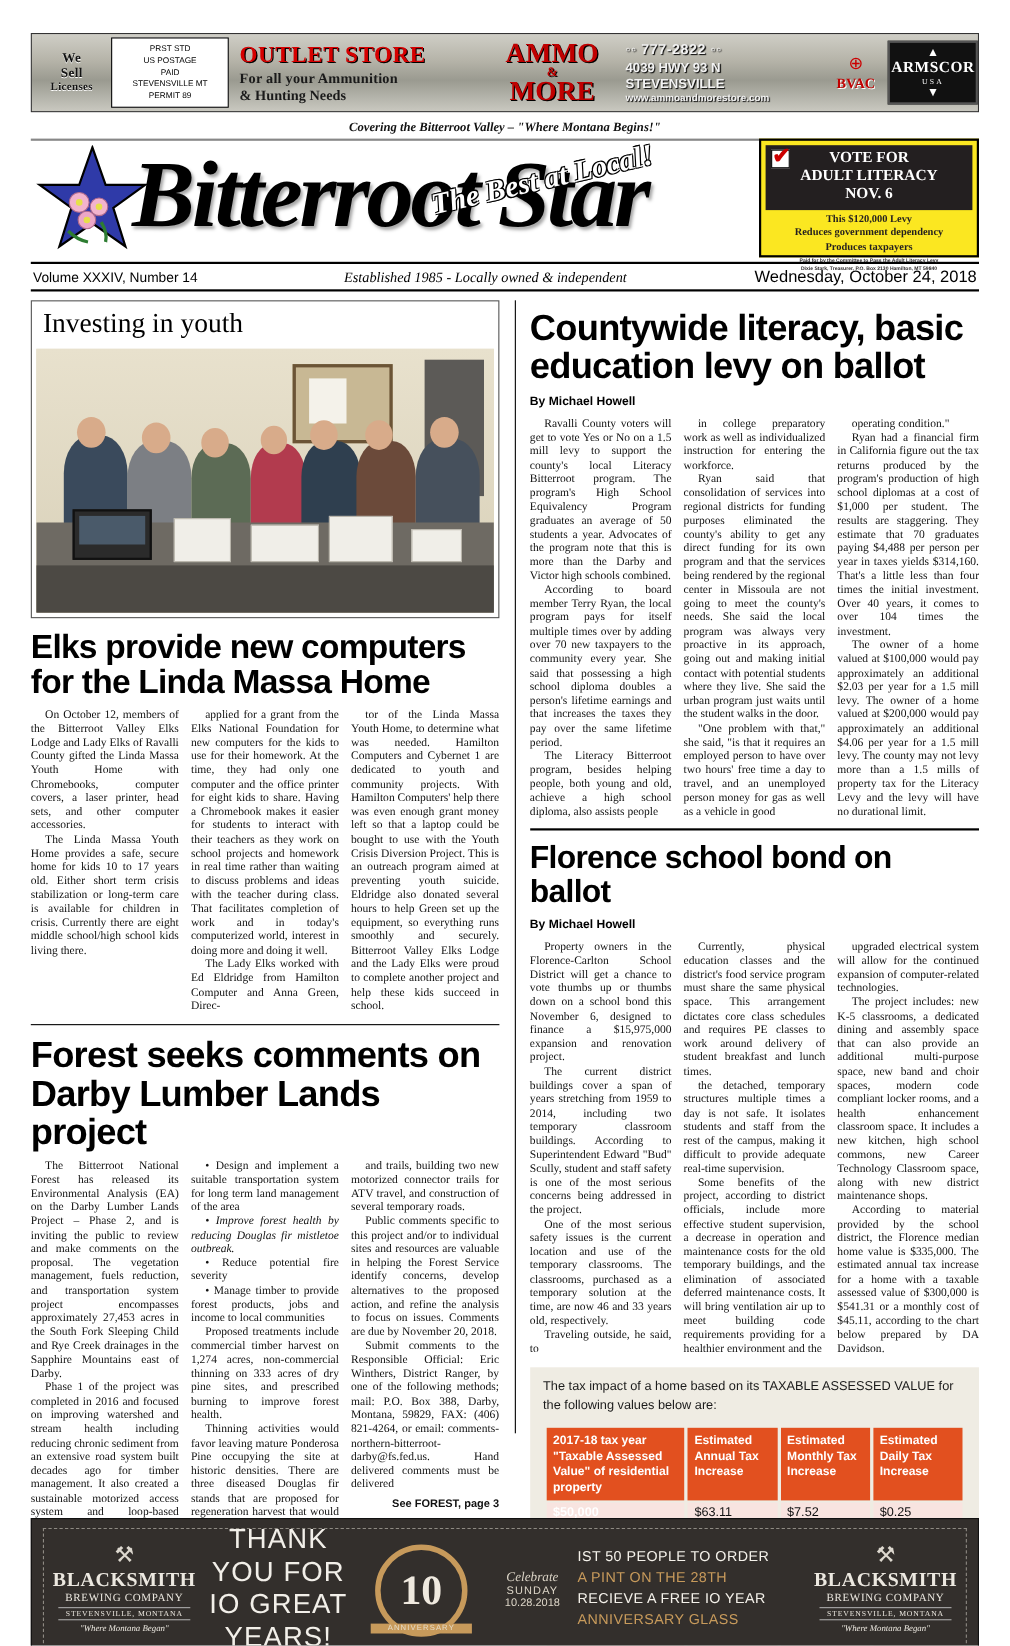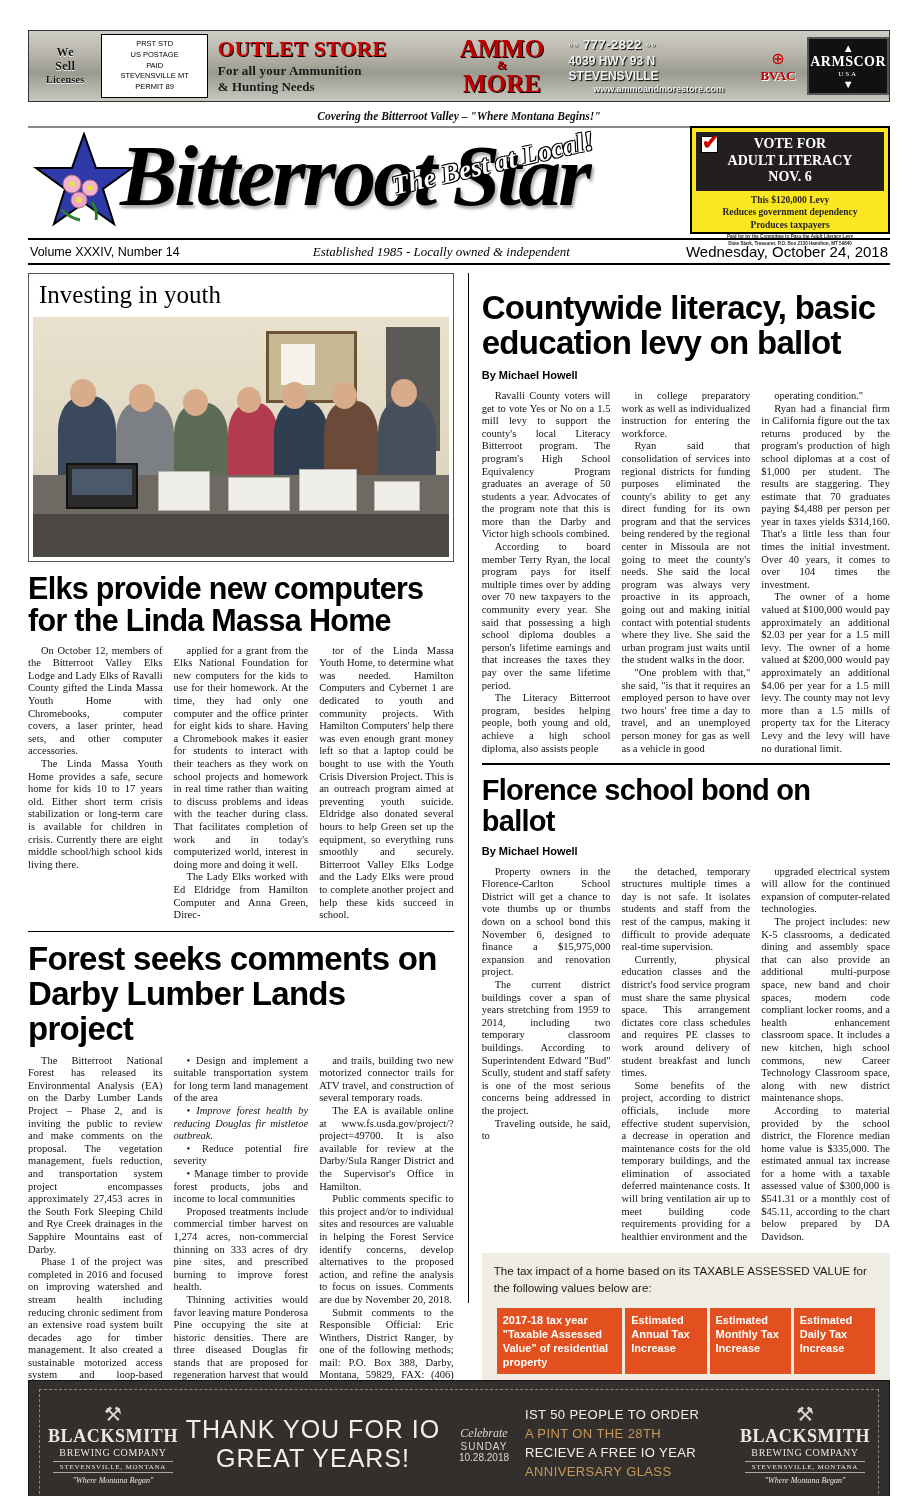--- a/index.html
+++ b/index.html
@@ -35,21 +35,21 @@
   .outlet .l3 { font-family:"Liberation Serif",serif; font-weight:bold; font-size:13px; color:#1a1a1a; }
   .ammo { width:128px; text-align:center; color:#c00000; font-family:"Liberation Serif",serif;
           font-weight:bold; line-height:.92; text-shadow:1px 1px 0 #000; }
   .ammo .a1 { font-size:25px; }
   .ammo .amp { font-size:12px; }
   .ammo .a2 { font-size:25px; }
   .addr { width:190px; margin-left:6px; color:#f2f2f2; font-family:"Liberation Sans",sans-serif;
           font-weight:bold; line-height:1.25; text-shadow:1px 1px 1px #000; }
   .addr .p { font-size:13px; letter-spacing:.5px;}
   .addr .s { font-size:12px; }
-  .addr .w { font-size:9px;text-align:center; }
+  .addr .w { font-size:9px; }
   .bvac { width:62px; text-align:center; }
   .bvac .txt { color:#c00000; font-family:"Liberation Serif",serif; font-weight:bold; font-size:13px;
                text-shadow:1px 1px 0 #fff; }
   .armscor { width:86px; height:58px; background:#111; border:2px solid #555; color:#fff;
              display:flex; flex-direction:column; align-items:center; justify-content:center;
              font-family:"Liberation Serif",serif; }
   .armscor .big { font-weight:bold; font-size:14px; letter-spacing:.5px;}
   .armscor .sm { font-size:7px; letter-spacing:2px; }
 
   
@@ -332,32 +332,31 @@
               <span style="display: block; text-indent: 13px; text-align: justify;">• Reduce potential fire severity</span>
               <span style="display: block; text-indent: 13px; text-align: justify;">• Manage timber to provide forest products, jobs and income to local communities</span>
               <span style="display: block; text-indent: 13px; text-align: justify;">Proposed treatments include commercial timber harvest on 1,274 acres, non-commercial thinning on 333 acres of dry pine sites, and prescribed burning to improve forest health.</span>
               <span style="display: block; text-indent: 13px; text-align: justify;">Thinning activities would favor leaving mature Ponderosa Pine occupying the site at historic densities. There are three diseased Douglas fir stands that are proposed for regeneration harvest that would be replanted to Ponderosa Pine after harvest.</span>
               <span style="display: block; text-indent: 13px; text-align: justify;">The project also proposes changes to access on existing roads and trails, storing and decommissioning unneeded roads</span>
             </p>
         </div>
         <div class="bodytext">
           <p>
               <span style="display: block; text-indent: 13px; text-align: justify;">and trails, building two new motorized connector trails for ATV travel, and construction of several temporary roads.</span>
-              <span style="display: block; text-indent: 13px; text-align: justify;">The EA is available online at www.fs.usda.gov/project/?project=49700. It is also available for review at the Darby/Sula Ranger District and the Supervisor's Office in Hamilton.</span>
               <span style="display: block; text-indent: 13px; text-align: justify;">Public comments specific to this project and/or to individual sites and resources are valuable in helping the Forest Service identify concerns, develop alternatives to the proposed action, and refine the analysis to focus on issues. Comments are due by November 20, 2018.</span>
               <span style="display: block; text-indent: 13px; text-align: justify;">Submit comments to the Responsible Official: Eric Winthers, District Ranger, by one of the following methods; mail: P.O. Box 388, Darby, Montana, 59829, FAX: (406) 821-4264, or email: comments-northern-bitterroot-darby@fs.fed.us. Hand delivered comments must be delivered</span>
             </p>
           <div class="jumpline">See FOREST, page 3</div>
         </div>
       </div>
     </div>
 
     <div class="colR">
 
-      <h2 class="hd big" style="margin-top:18px">Countywide literacy, basic education levy on ballot</h2>
+      <h2 class="hd big" style="margin-top:8px">Countywide literacy, basic education levy on ballot</h2>
       <div class="byline">By Michael Howell</div>
       <div class="cols3">
         <div class="bodytext">
           <p>
               <span style="display: block; text-indent: 13px; text-align: justify;">Ravalli County voters will get to vote Yes or No on a 1.5 mill levy to support the county's local Literacy Bitterroot program. The program's High School Equivalency Program graduates an average of 50 students a year. Advocates of the program note that this is more than the Darby and Victor high schools combined.</span>
               <span style="display: block; text-indent: 13px; text-align: justify;">According to board member Terry Ryan, the local program pays for itself multiple times over by adding over 70 new taxpayers to the community every year. She said that possessing a high school diploma doubles a person's lifetime earnings and that increases the taxes they pay over the same lifetime period.</span>
               <span style="display: block; text-indent: 13px; text-align: justify;">The Literacy Bitterroot program, besides helping people, both young and old, achieve a high school diploma, also assists people</span>
             </p>
         </div>
         <div class="bodytext">
@@ -378,27 +377,28 @@
 
       <div class="hr-thick"></div>
 
       <h2 class="hd med">Florence school bond on ballot</h2>
       <div class="byline">By Michael Howell</div>
       <div class="cols3">
         <div class="bodytext">
           <p>
               <span style="display: block; text-indent: 13px; text-align: justify;">Property owners in the Florence-Carlton School District will get a chance to vote thumbs up or thumbs down on a school bond this November 6, designed to finance a $15,975,000 expansion and renovation project.</span>
               <span style="display: block; text-indent: 13px; text-align: justify;">The current district buildings cover a span of years stretching from 1959 to 2014, including two temporary classroom buildings. According to Superintendent Edward "Bud" Scully, student and staff safety is one of the most serious concerns being addressed in the project.</span>
+              <span style="display: block; text-indent: 13px; text-align: justify;">One of the most serious safety issues is the current location and use of the temporary classrooms. The classrooms, purchased as a temporary solution at the time, are now 46 and 33 years old, respectively.</span>
               <span style="display: block; text-indent: 13px; text-align: justify;">Traveling outside, he said, to</span>
             </p>
         </div>
         <div class="bodytext">
           <p>
+              <span style="display: block; text-indent: 13px; text-align: justify;">Currently, physical education classes and the district's food service program must share the same physical space. This arrangement dictates core class schedules and requires PE classes to work around delivery of student breakfast and lunch times.</span>
               <span style="display: block; text-indent: 13px; text-align: justify;">the detached, temporary structures multiple times a day is not safe. It isolates students and staff from the rest of the campus, making it difficult to provide adequate real-time supervision.</span>
-              <span style="display: block; text-indent: 13px; text-align: justify;">Currently, physical education classes and the district's food service program must share the same physical space. This arrangement dictates core class schedules and requires PE classes to work around delivery of student breakfast and lunch times.</span>
               <span style="display: block; text-indent: 13px; text-align: justify;">Some benefits of the project, according to district officials, include more effective student supervision, a decrease in operation and maintenance costs for the old temporary buildings, and the elimination of associated deferred maintenance costs. It will bring ventilation air up to meet building code requirements providing for a healthier environment and the</span>
             </p>
         </div>
         <div class="bodytext">
           <p>
               <span style="display: block; text-indent: 13px; text-align: justify;">upgraded electrical system will allow for the continued expansion of computer-related technologies.</span>
               <span style="display: block; text-indent: 13px; text-align: justify;">The project includes: new K-5 classrooms, a dedicated dining and assembly space that can also provide an additional multi-purpose space, new band and choir spaces, modern code compliant locker rooms, and a health enhancement classroom space. It includes a new kitchen, high school commons, new Career Technology Classroom space, along with new district maintenance shops.</span>
               <span style="display: block; text-indent: 13px; text-align: justify;">According to material provided by the school district, the Florence median home value is $335,000. The estimated annual tax increase for a home with a taxable assessed value of $300,000 is $541.31 or a monthly cost of $45.11, according to the chart below prepared by DA Davidson.</span>
             </p>
         </div>
@@ -468,20 +468,24 @@
 
   <div class="botad">
     <div class="bsmith">
       <div class="anvil">⚒</div>
       <div class="n1">BLACKSMITH</div>
       <div class="n2">BREWING COMPANY</div>
       <div class="n3">STEVENSVILLE, MONTANA</div>
       <div class="n4">"Where Montana Began"</div>
     </div>
     <div class="thankyou">THANK YOU FOR IO GREAT YEARS!</div>
+    <div class="anniv">
+      <div class="circle">10</div>
+      <div class="rib">ANNIVERSARY</div>
+    </div>
     <div class="celeb">
       <div class="c1">Celebrate</div>
       <div class="c2">SUNDAY</div>
       <div class="c3">10.28.2018</div>
     </div>
     <div class="offer">
       <div class="w">IST 50 PEOPLE TO ORDER</div>
       <div class="g">A PINT ON THE 28TH</div>
       <div class="w">RECIEVE A FREE IO YEAR</div>
       <div class="g">ANNIVERSARY GLASS</div>

